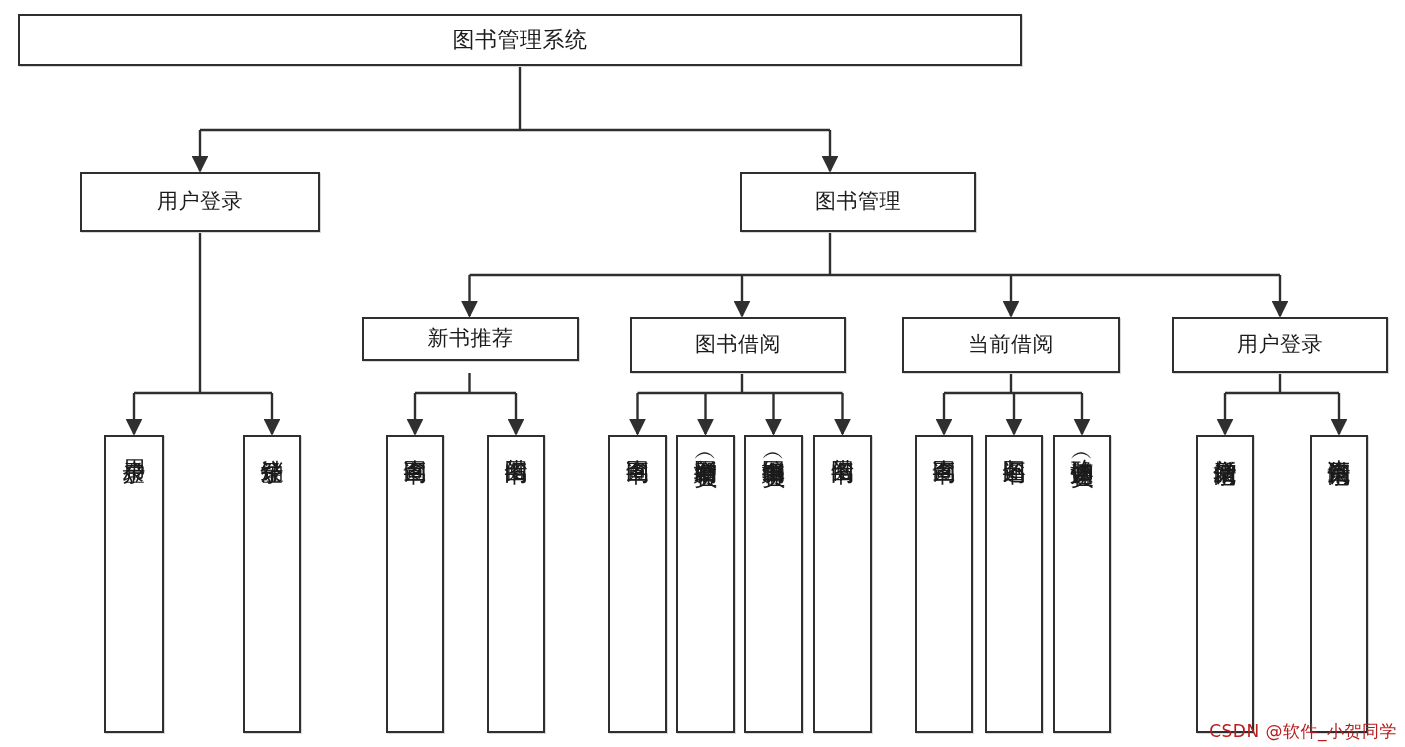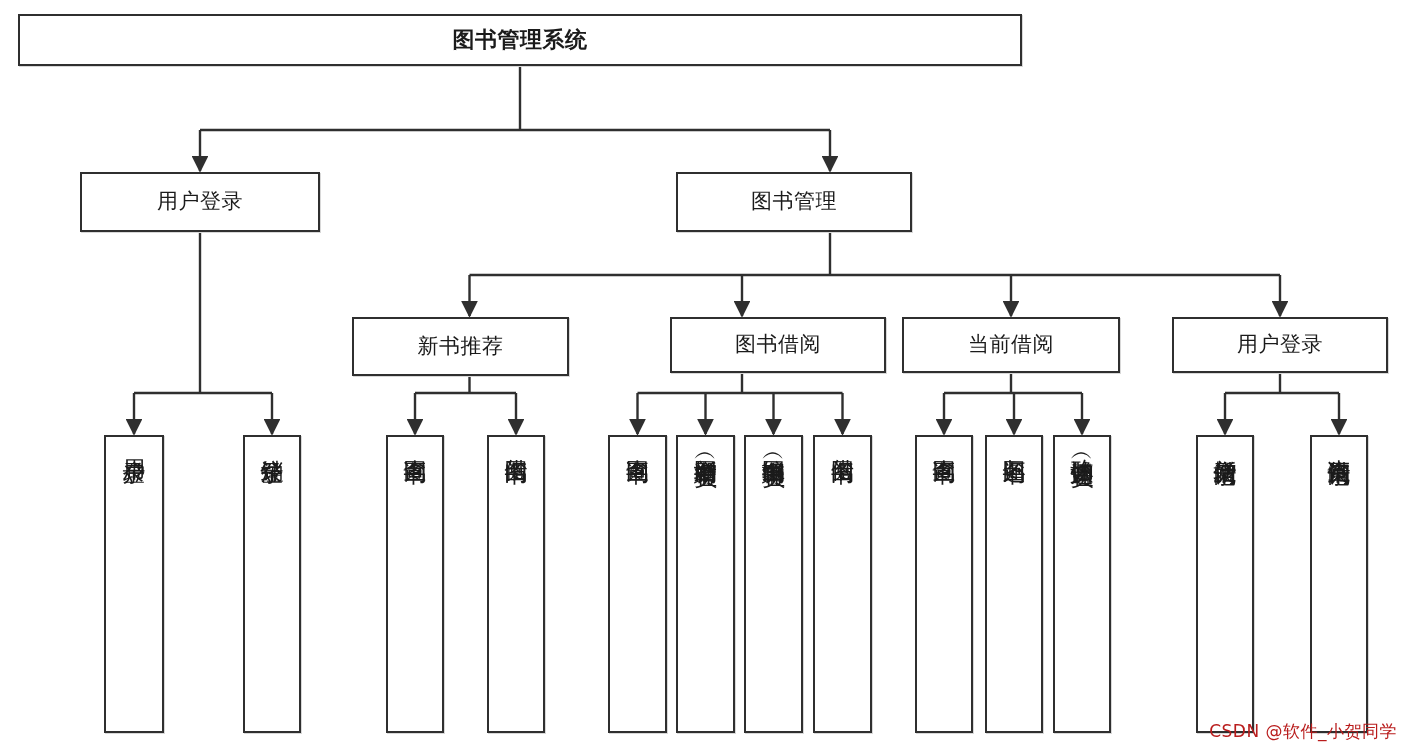--- a/index.html
+++ b/index.html
@@ -38,21 +38,20 @@
     box-shadow: 1px 1px 0 #d8d8d8;
   }
   .node.h {
     font-size: 21px;
     line-height: 1.2;
     letter-spacing: 0.5px;
     white-space: nowrap;
   }
   .node.root {
     font-size: 22px;
-    font-weight: bold;
   }
   .node.leaf {
     align-items: flex-start;
     justify-content: center;
     padding-top: 4px;
   }
   .vtext {
     writing-mode: vertical-rl;
     text-orientation: upright;
     font-size: 23px;
@@ -121,27 +120,27 @@
       </g>
   </svg>
 
   <div id="nodes-layer">
       <div class="node h root" style="left: 18px; top: 14px; width: 1004px; height: 52px;">
         <span>图书管理系统</span>
       </div>
       <div class="node h" style="left: 80px; top: 172px; width: 240px; height: 60px;">
         <span>用户登录</span>
       </div>
-      <div class="node h" style="left: 676px; top: 172px; width: 236px; height: 60px; text-align: right;">
+      <div class="node h" style="left: 740px; top: 172px; width: 236px; height: 60px; text-align: right;">
         <span>图书管理</span>
       </div>
-      <div class="node h" style="left: 352px; top: 317px; width: 217px; height: 59px;">
+      <div class="node h" style="left: 362px; top: 317px; width: 217px; height: 44px;">
         <span>新书推荐</span>
       </div>
-      <div class="node h" style="left: 670px; top: 317px; width: 216px; height: 56px;">
+      <div class="node h" style="left: 630px; top: 317px; width: 216px; height: 56px;">
         <span>图书借阅</span>
       </div>
       <div class="node h" style="left: 902px; top: 317px; width: 218px; height: 56px;">
         <span>当前借阅</span>
       </div>
       <div class="node h" style="left: 1172px; top: 317px; width: 216px; height: 56px;">
         <span>用户登录</span>
       </div>
       <div class="node leaf" style="left: 104px; top: 435px; width: 60px; height: 298px;">
         <span class="vtext">用户登录</span>

